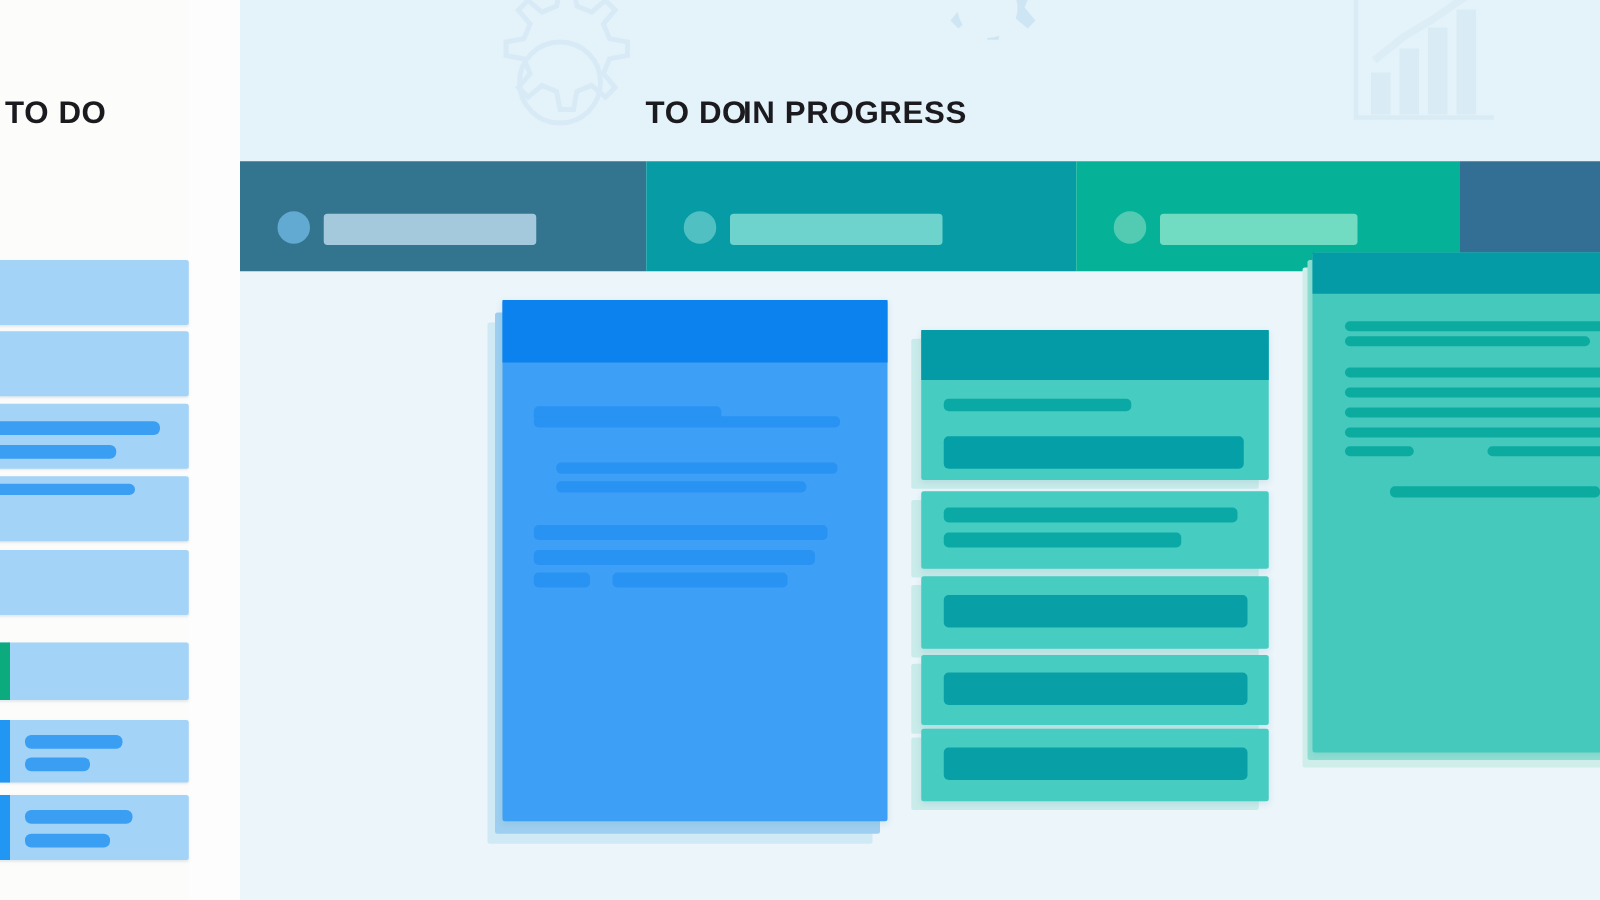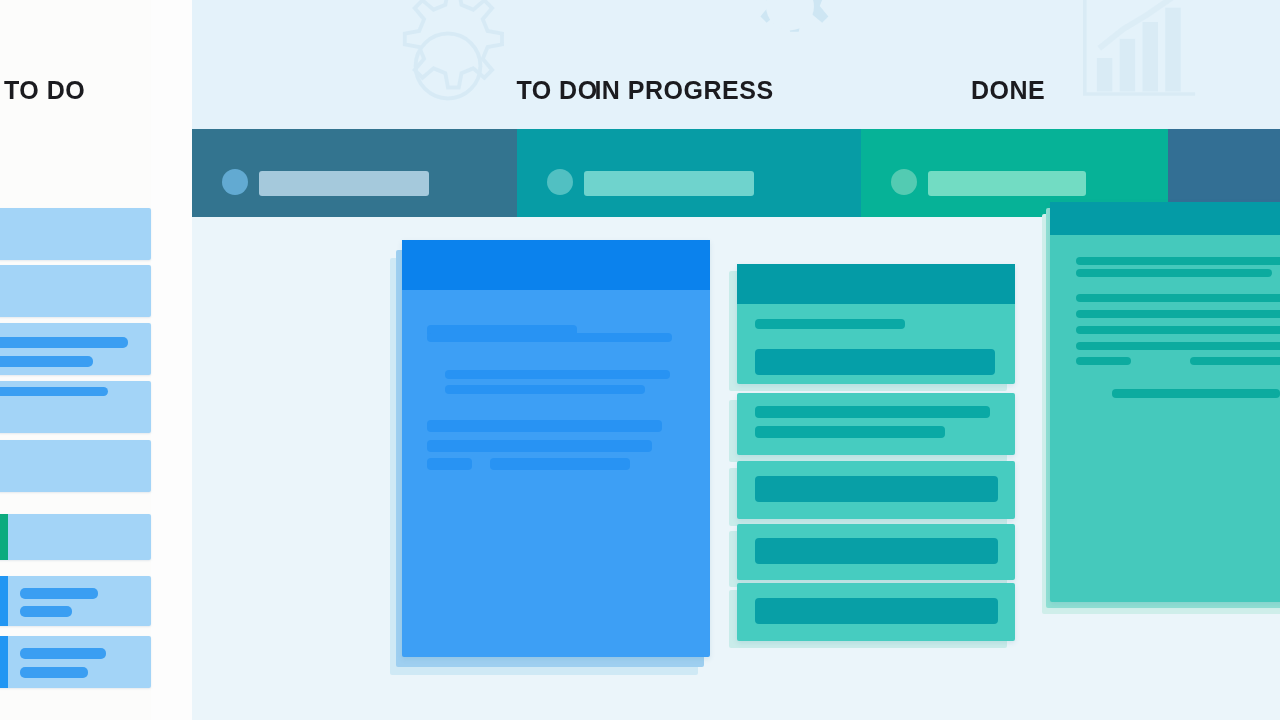--- a/index.html
+++ b/index.html
@@ -117,21 +117,20 @@
       </g>
       <g stroke="#cfe6f2" stroke-width="3" fill="none">
         <path d="M4 6 L4 90 L96 90"></path>
       </g>
       <path d="M16 52 L36 36 L56 24 L82 6" stroke="#d6e9f4" stroke-width="5" fill="none"></path>
     </svg>
   </div>
 
   <div class="col-title" style="left:265px;width:200px;">TO DO</div>
   <div class="col-title" style="left:392px;width:200px;">IN PROGRESS</div>
-  <div class="col-title" style="left:716px;width:200px;">DONE</div>
 
   <div class="hdr" id="hdr-todo" style="background: rgb(51, 116, 143);">
     <div class="hdr-av" style="background:#62aad2;"></div>
     <div class="hdr-bar" style="background:#a5c9dc;width:170px;"></div>
   </div>
   <div class="hdr" id="hdr-prog" style="background: rgb(7, 156, 165);">
     <div class="hdr-av" style="background:#51c0c2;"></div>
     <div class="hdr-bar" style="background:#6fd3cd;width:170px;"></div>
   </div>
   <div class="hdr" id="hdr-done" style="background: rgb(6, 178, 151);">

